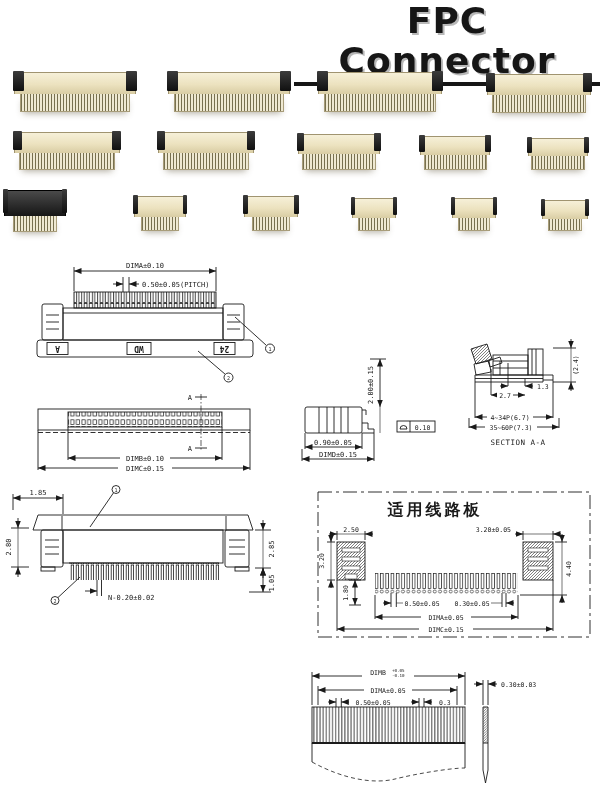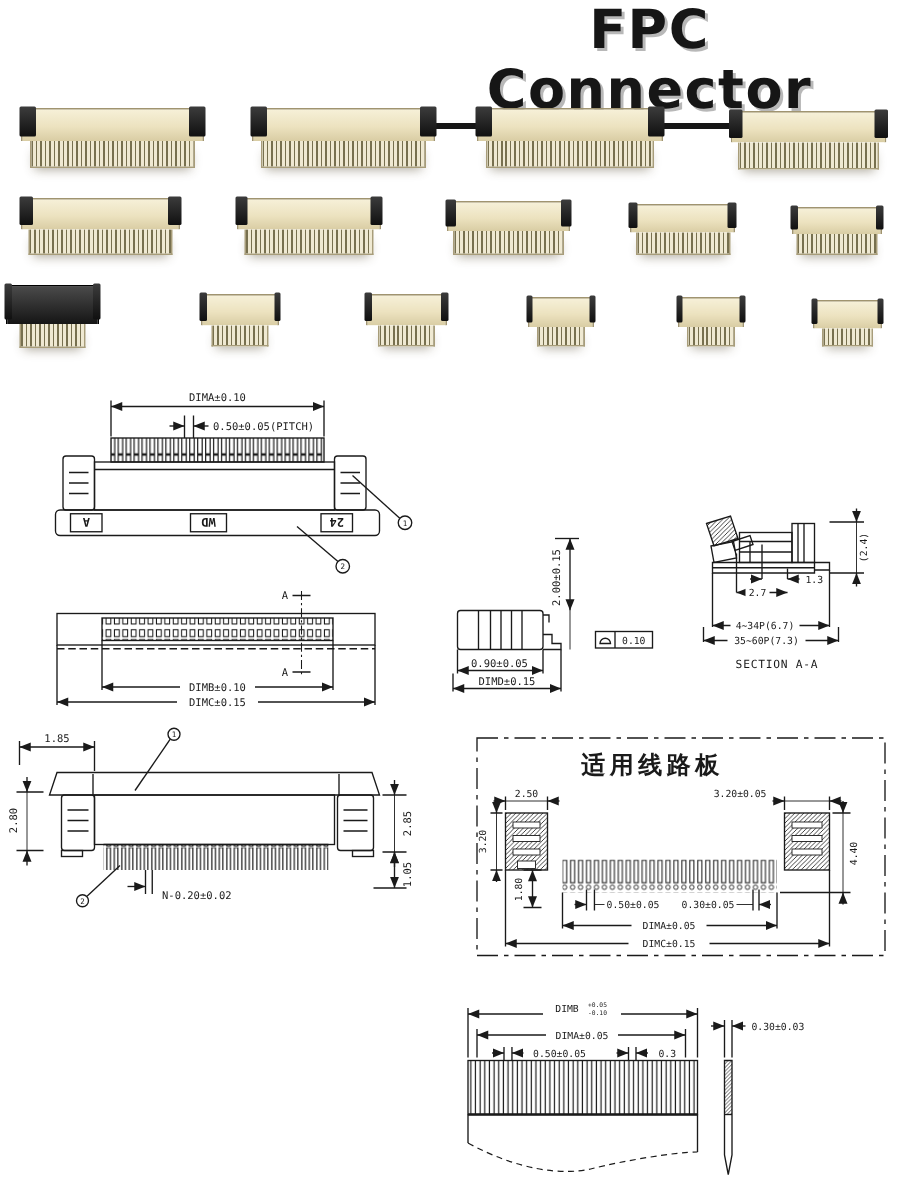--- a/index.html
+++ b/index.html
@@ -1,20 +1,20 @@
 <!DOCTYPE html>
 <html><head>
 <meta charset="utf-8">
 <style>
   html,body{margin:0;padding:0;}
   body{width:600px;height:800px;background:#fff;position:relative;overflow:hidden;
        font-family:"DejaVu Sans",sans-serif;}
   .stage{position:absolute;inset:0;}
   
-  .title{position:absolute;top:1px;left:280px;width:306px;text-align:center;
+  .title{position:absolute;top:1px;left:294px;width:306px;text-align:center;
          font-size:36px;font-weight:bold;color:#161616;letter-spacing:1px;
          line-height:1.12;border-bottom:4px solid #161616;
          text-shadow:2px 2px 0 rgba(0,0,0,.28);
          font-family:"DejaVu Sans",sans-serif;}
   
   .conn{position:absolute;}
   .conn .ct{height:55%;background:linear-gradient(180deg,#f6f0d8 0%,#ece2bf 55%,#d9cda4 100%);
         border:1px solid #a09470;border-bottom:none;border-radius:2px 2px 0 0;position:relative;z-index:2;}
   .conn .ct::before,.conn .ct::after{content:"";position:absolute;top:-2px;width:9%;height:95%;
         background:linear-gradient(#3c3c3c,#101010);border-radius:1px;}

